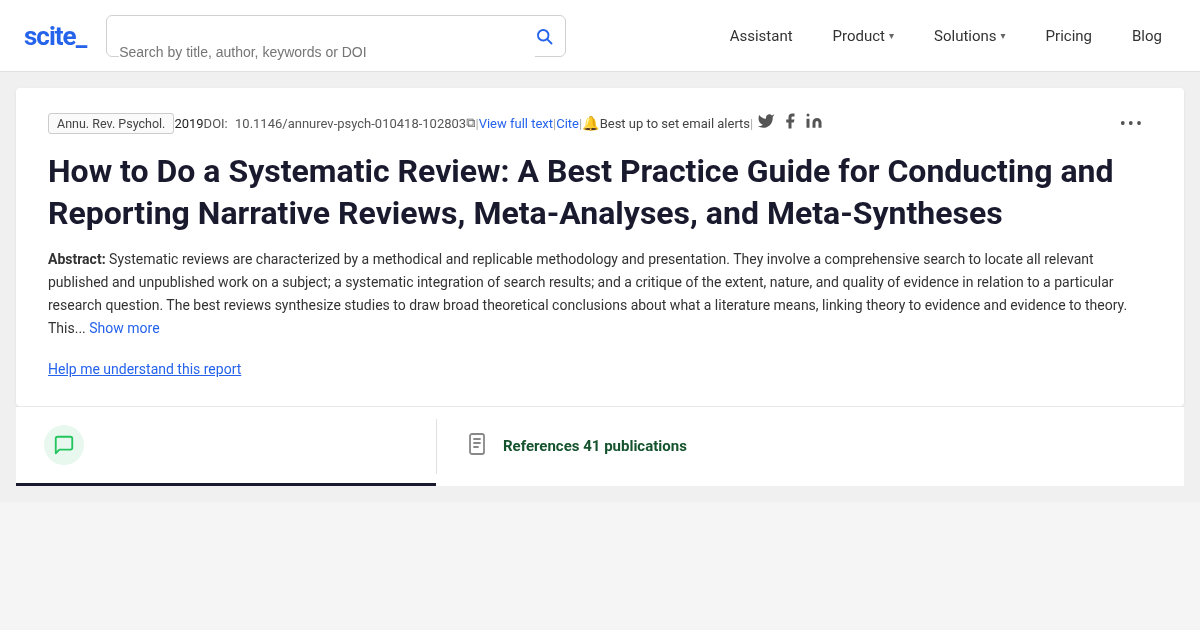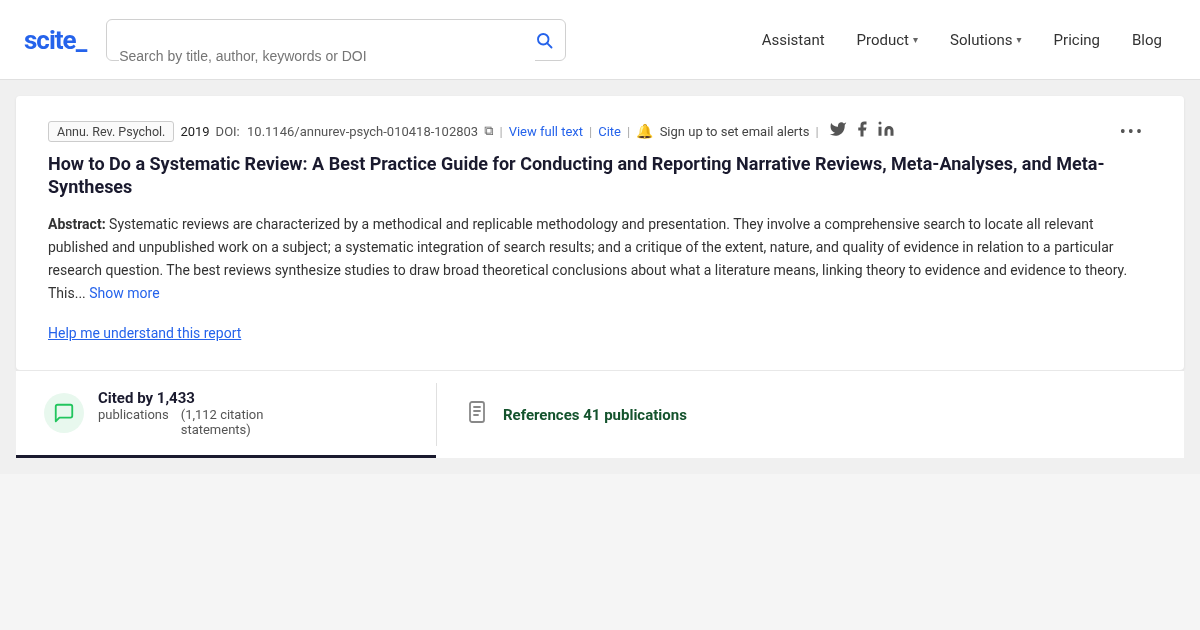--- a/index.html
+++ b/index.html
@@ -5,21 +5,21 @@
     * { box-sizing: border-box; margin: 0; padding: 0; }
     body { font-family: -apple-system, BlinkMacSystemFont, 'Segoe UI', Roboto, sans-serif; background: #f5f5f5; color: #333; }
 
     
     .navbar {
       background: #fff;
       border-bottom: 1px solid #e0e0e0;
       display: flex;
       align-items: center;
       padding: 0 24px;
-      height: 80px;
+      height: 72px;
       gap: 0;
     }
     .logo {
       font-size: 26px;
       font-weight: 700;
       color: #1a1a2e;
       letter-spacing: -1px;
       margin-right: 20px;
       text-decoration: none;
     }
@@ -41,21 +41,21 @@
       outline: none;
       flex: 1;
       font-size: 14px;
       color: #4c1d95;
       margin-top: 32px;
     }
     .search-icon-svg { color: #2563eb; }
     .nav-links {
       display: flex;
       align-items: flex-start;
-      gap: 4px;
+      gap: 12px;
       margin-left: auto;
     }
     .nav-item {
       display: flex;
       align-items: center;
       gap: 4px;
       padding: 8px 14px;
       font-size: 15px;
       color: #333;
       cursor: pointer;
@@ -76,22 +76,21 @@
       border-radius: 4px;
       padding: 24px 32px 28px;
       box-shadow: 0 1px 3px rgba(0,0,0,0.08);
     }
 
     
     .meta-line {
       display: flex;
       align-items: center;
       flex-wrap: wrap;
-      gap: 6px;
-      margin-bottom: 10px;
+      margin-bottom: 17px;
       font-size: 13px;
       color: #555;
     }
     .journal-badge {
       border: 1px solid #ccc;
       border-radius: 3px;
       padding: 2px 8px;
       font-size: 12.5px;
       color: #444;
       background: #fafafa;
@@ -113,21 +112,21 @@
       margin-left: auto;
       color: #555;
       cursor: pointer;
       font-size: 18px;
       letter-spacing: 2px;
       padding: 0 8px;
     }
 
     
     .paper-title {
-      font-size: 18px;
+      font-size: 32px;
       font-weight: 700;
       color: #1a1a2e;
       line-height: 1.3;
       margin-bottom: 14px;
     }
 
     
     .authors {
       font-size: 14px;
       color: #2563eb;
@@ -245,21 +244,21 @@
         <span>DOI:</span>
         <span style="margin-left:4px;">10.1146/annurev-psych-010418-102803</span>
       </span>
       <span class="copy-icon">⧉</span>
       <span class="meta-separator">|</span>
       <a class="meta-link">View full text</a>
       <span class="meta-separator">|</span>
       <a class="meta-link">Cite</a>
       <span class="meta-separator">|</span>
       <span class="bell-icon">🔔</span>
-      <span class="alert-text">Sign up to set email alerts</span>
+      <span class="alert-text">Best up to set email alerts</span>
       <span class="meta-separator">|</span>
       <div class="social-icons">
         <span class="social-icon">
           <svg width="18" height="18" viewBox="0 0 24 24" fill="#555">
               <path d="M23 3a10.9 10.9 0 01-3.14 1.53A4.48 4.48 0 0012 8v1A10.66 10.66 0 013 4s-4 9 5 13a11.64 11.64 0 01-7 2c9 5 20 0 20-11.5a4.5 4.5 0 00-.08-.83A7.72 7.72 0 0023 3z"></path>
             </svg>
         </span>
         <span class="social-icon">
           <svg width="18" height="18" viewBox="0 0 24 24" fill="#555">
               <path d="M18 2h-3a5 5 0 00-5 5v3H7v4h3v8h4v-8h3l1-4h-4V7a1 1 0 011-1h3z"></path>
@@ -292,33 +291,20 @@
 
   </div>
 
   <div class="stats-bar">
     <div class="stats-card">
       <div class="stats-icon-wrap">
         <svg width="22" height="22" viewBox="0 0 24 24" fill="none" stroke="#22c55e" stroke-width="2" stroke-linecap="round" stroke-linejoin="round">
           <path d="M21 15a2 2 0 0 1-2 2H7l-4 4V5a2 2 0 0 1 2-2h14a2 2 0 0 1 2 2z"></path>
         </svg>
       </div>
-      <div class="stats-text-wrap">
-        <div class="stats-inline">
-          <span class="stats-main">Cited by 1,433</span>
-        </div>
-        <div class="stats-inline">
-          <span class="stats-sub">publications</span>
-          <span class="stats-parens">
-            <span>(1,112 citation</span>
-            <br>
-            <span>statements)</span>
-          </span>
-        </div>
-      </div>
     </div>
 
     <div class="stats-divider"></div>
 
     <div class="refs-card">
       <span class="refs-icon">
         <svg width="24" height="24" viewBox="0 0 24 24" fill="none" stroke="#888" stroke-width="1.8" stroke-linecap="round" stroke-linejoin="round">
           <rect x="5" y="2" width="14" height="20" rx="2"></rect>
           <line x1="9" y1="7" x2="15" y2="7"></line>
           <line x1="9" y1="11" x2="15" y2="11"></line>

